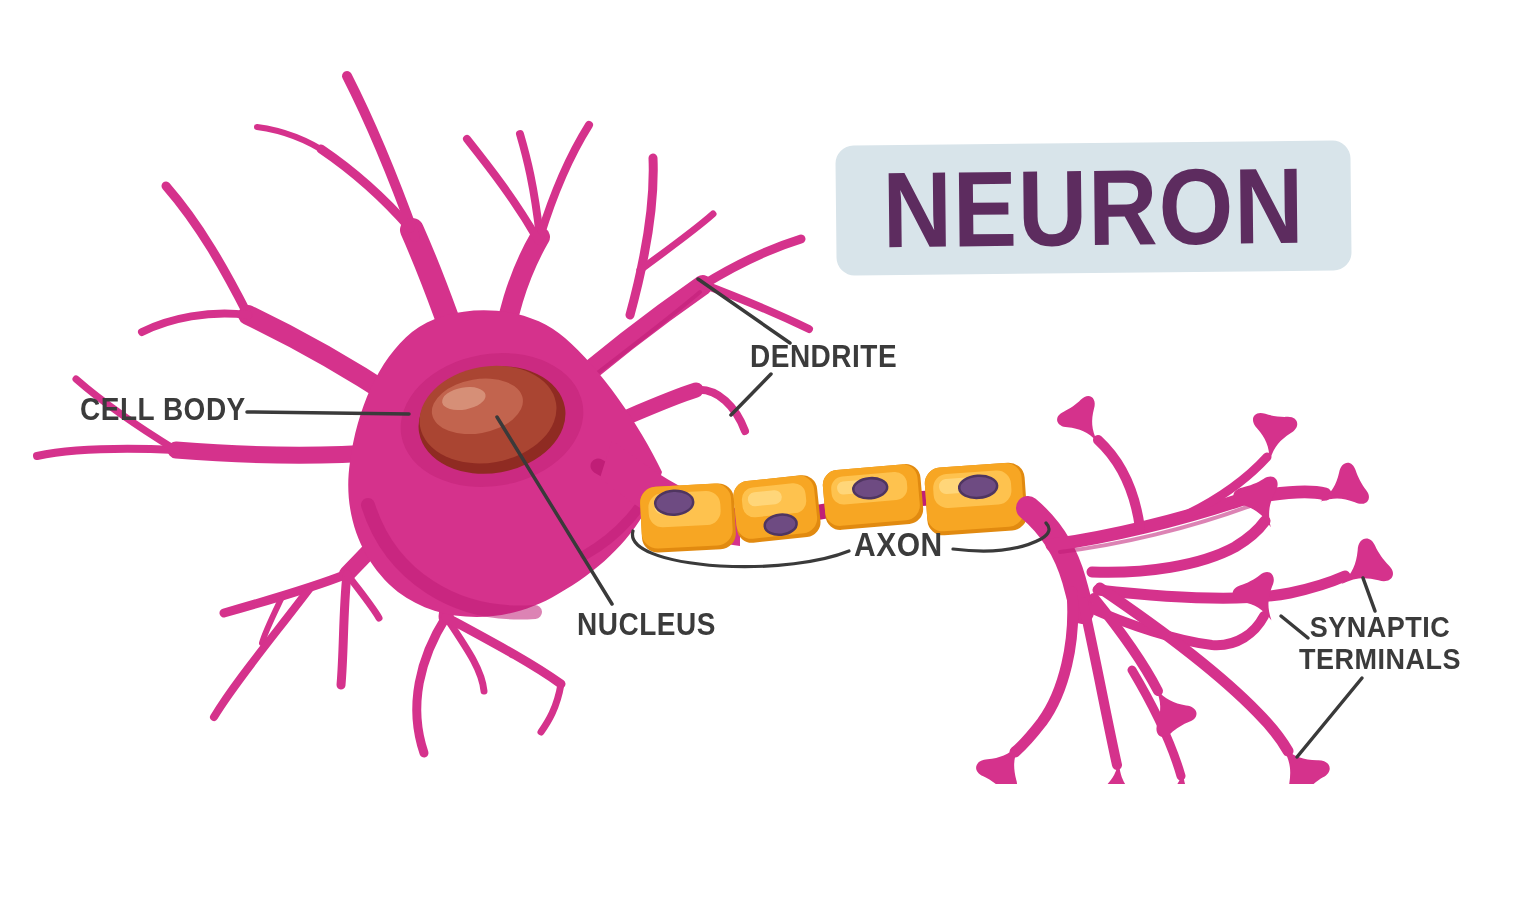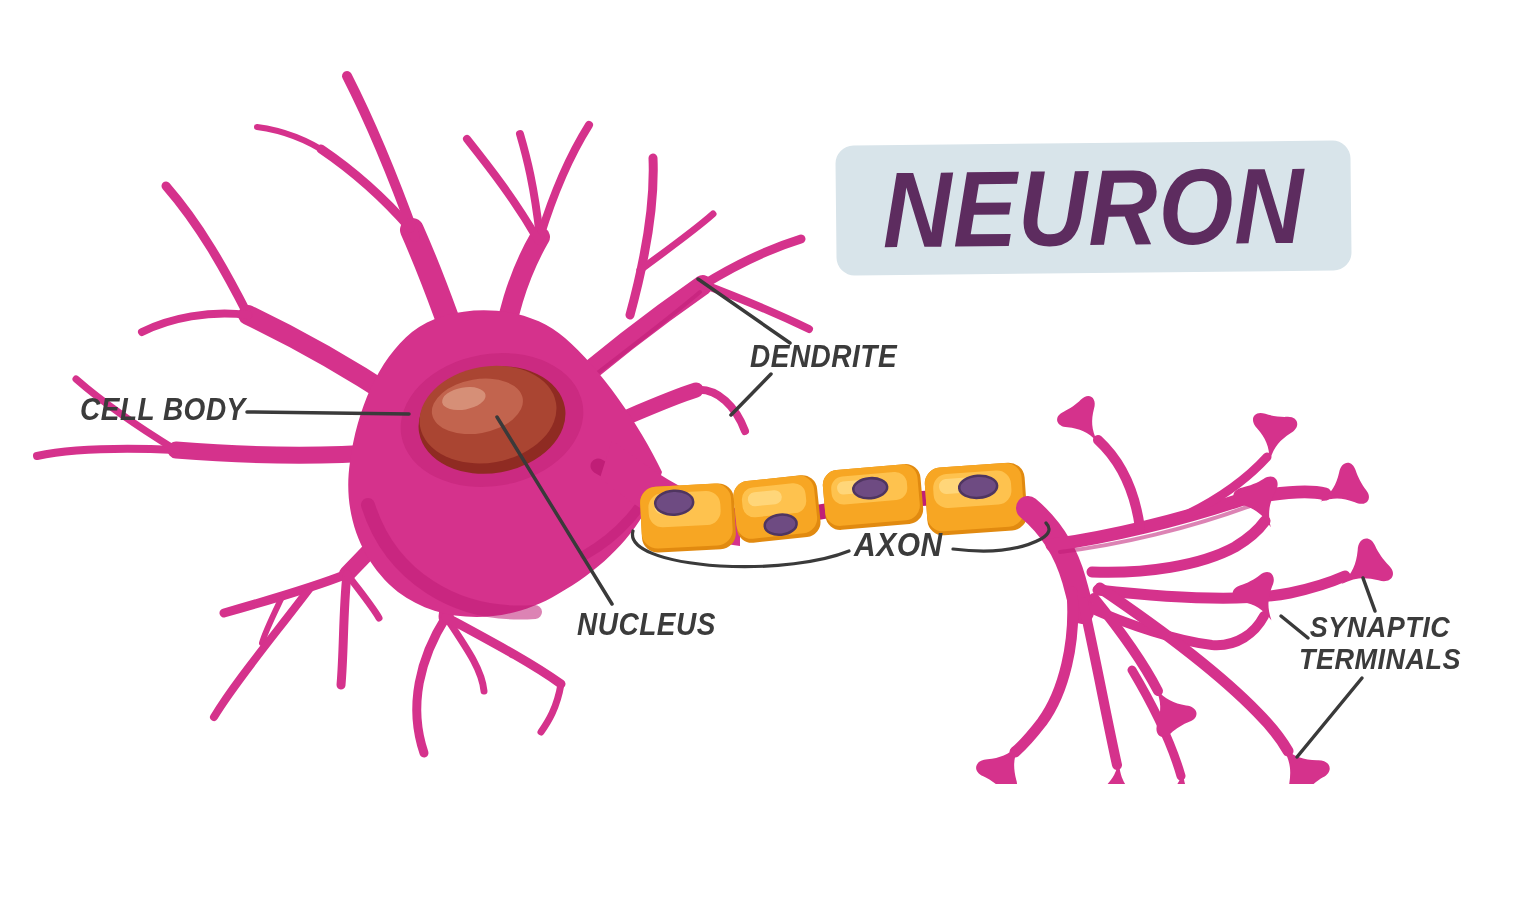--- a/index.html
+++ b/index.html
@@ -1,17 +1,17 @@
 <!DOCTYPE html>
 <html style="--background: #ffffff; --magenta: #d5328c; --magenta-dark: #c01e77; --halo: #cb2a81; --nucleus-base: #8f2b22; --nucleus-mid: #aa4532; --nucleus-light: #c2644e; --nucleus-gloss: #d8937c; --myelin-dark: #e18a10; --myelin-mid: #f7a623; --myelin-light: #fec24e; --myelin-pale: #ffd87e; --myelin-nucleus: #6e4b82; --myelin-nucleus-rim: #4f3560; --title-box: #d8e4ea; --title-ink: #5d2c5f; --label-ink: #3b3b3b; --line: #3a3a3a;"><head>
 <meta charset="utf-8">
 <style>
   html,body{margin:0;padding:0;background:#fff;}
   .stage{position:relative;width:1536px;height:784px;background:var(--background,#fff);
-         overflow:hidden;font-family:"Liberation Sans",sans-serif;font-style:italic;}
+         overflow:hidden;font-family:"Liberation Sans",sans-serif;}
   .stage svg{position:absolute;left:0;top:0;}
 
   
   .branch{fill:none;stroke:var(--magenta);stroke-linecap:round;stroke-linejoin:round;}
   .accent{fill:none;stroke:var(--magenta-dark);stroke-linecap:round;opacity:.55;}
   .soma{fill:var(--magenta);}
   .soma-shade{fill:none;stroke:var(--magenta-dark);stroke-linecap:round;opacity:.55;}
   .halo{fill:var(--halo);}
   .n-base{fill:var(--nucleus-base);}
   .n-mid{fill:var(--nucleus-mid);}

